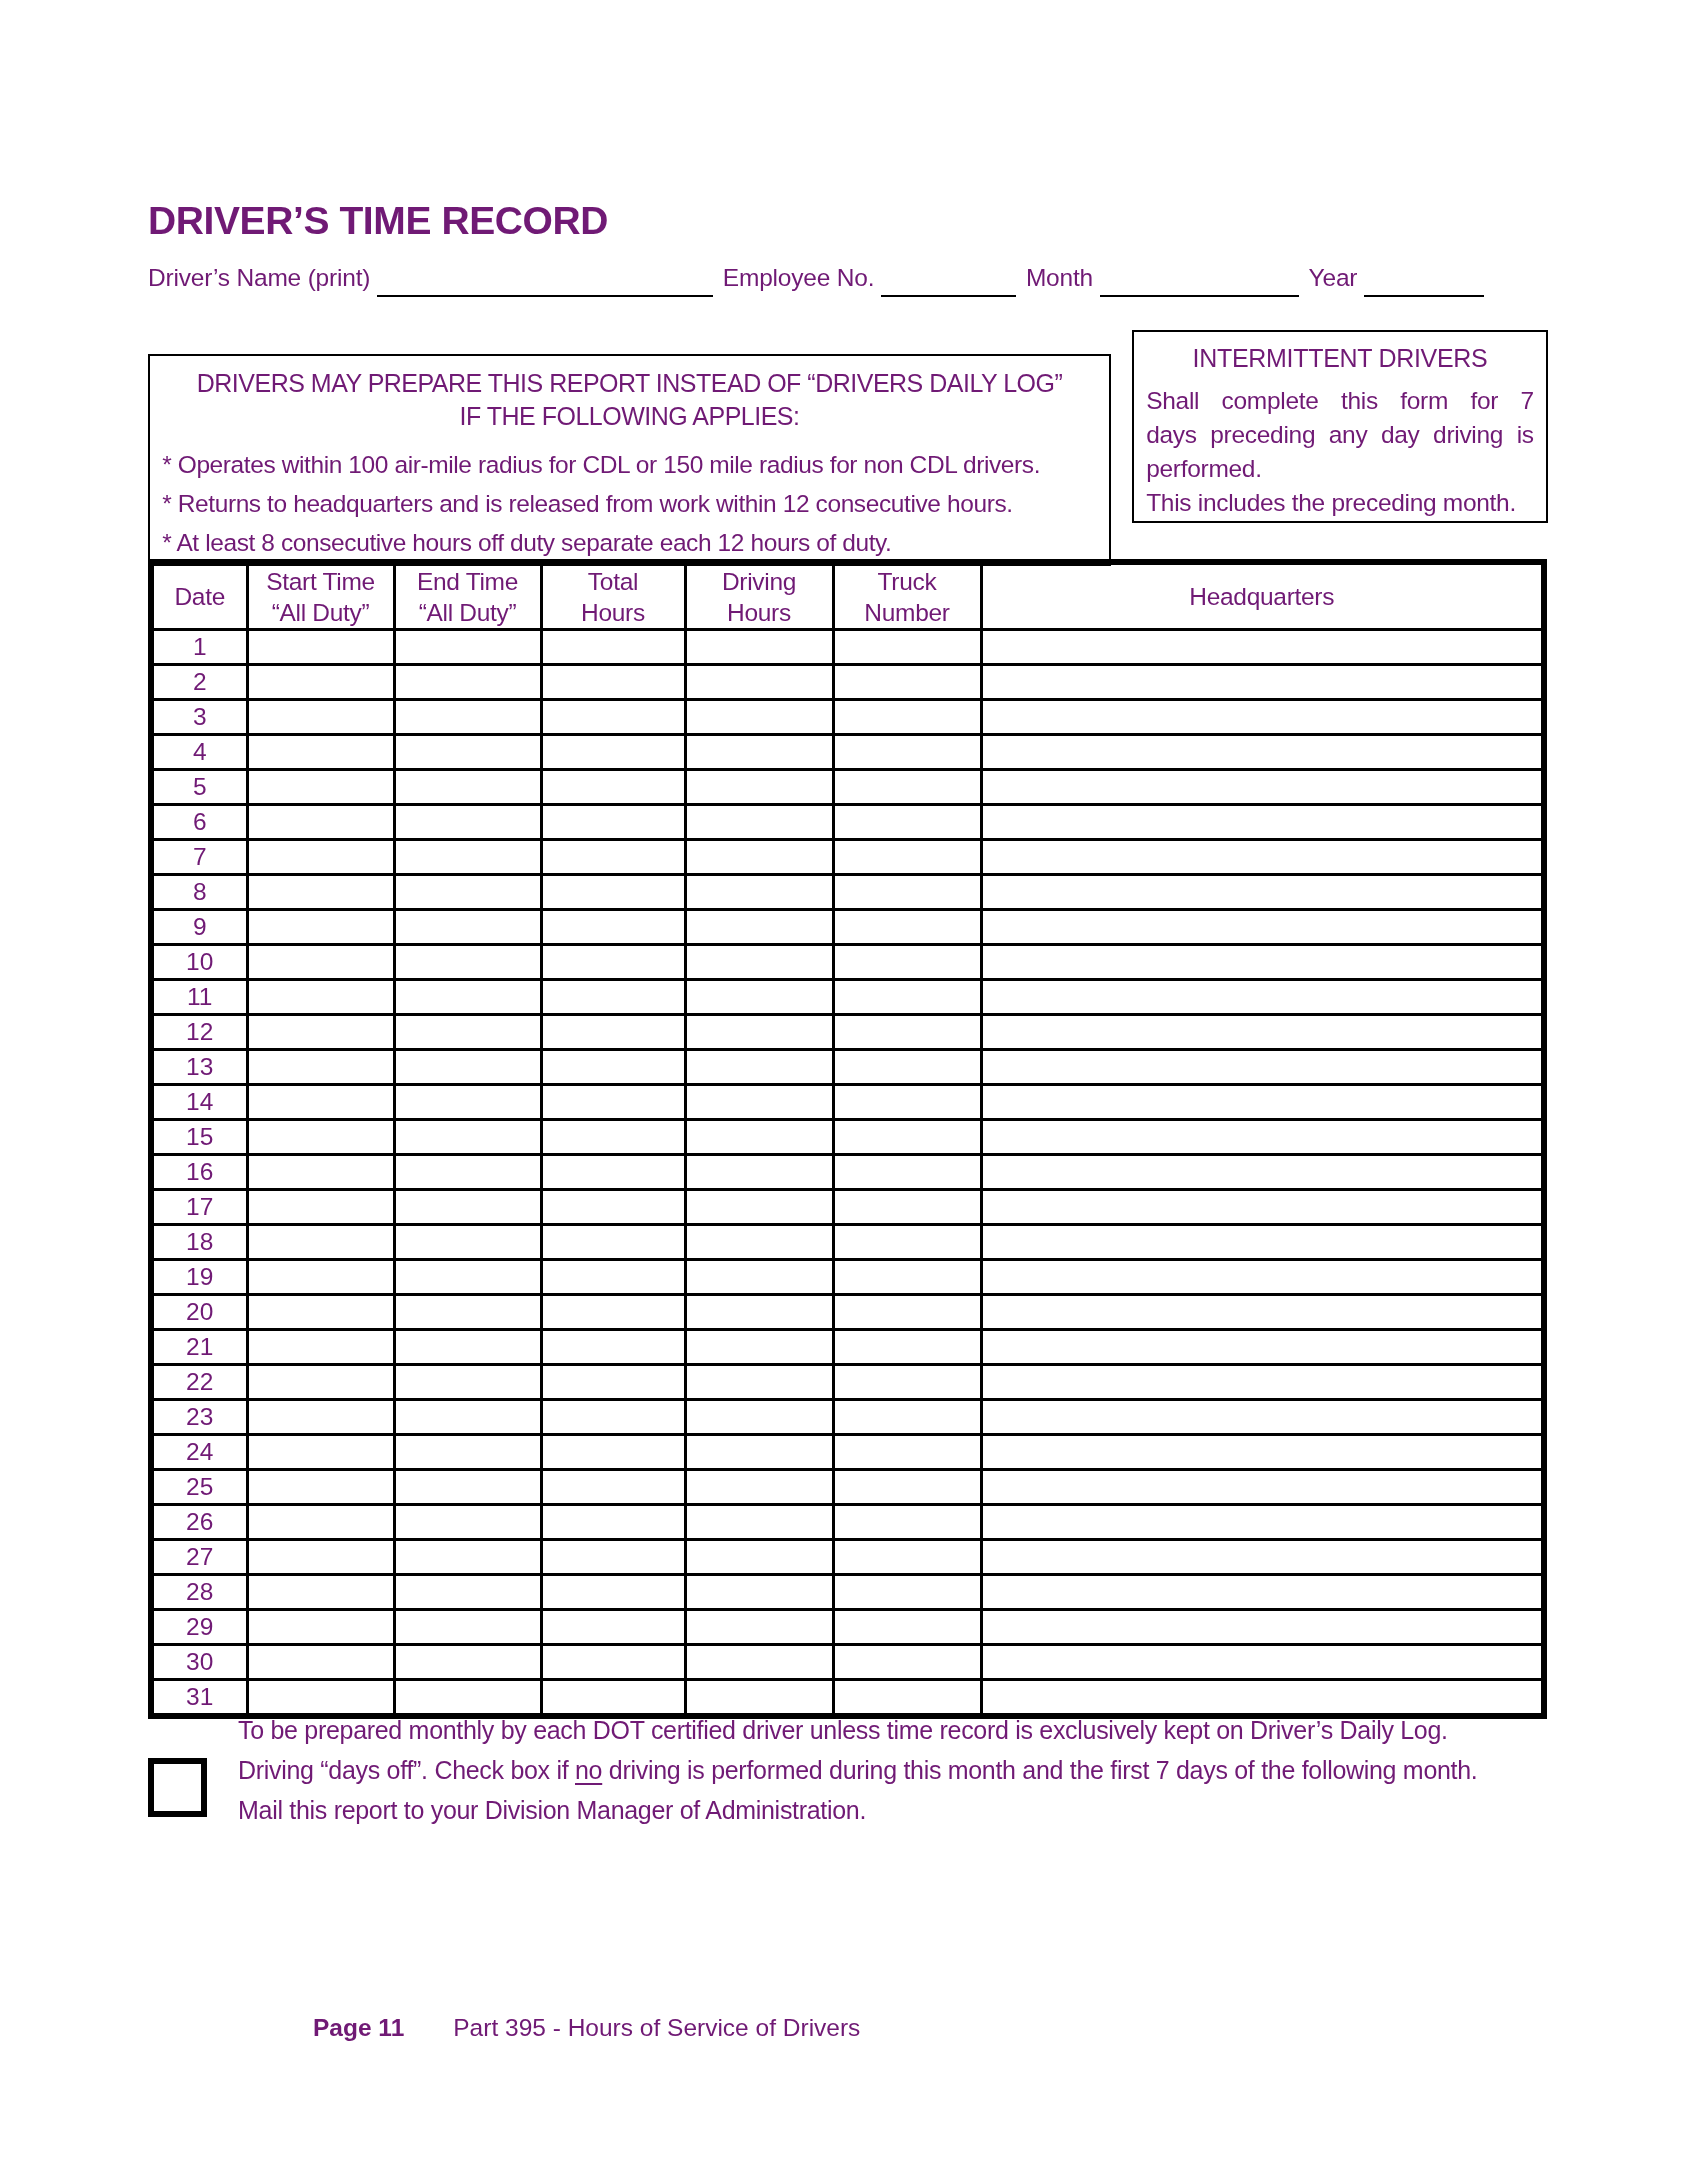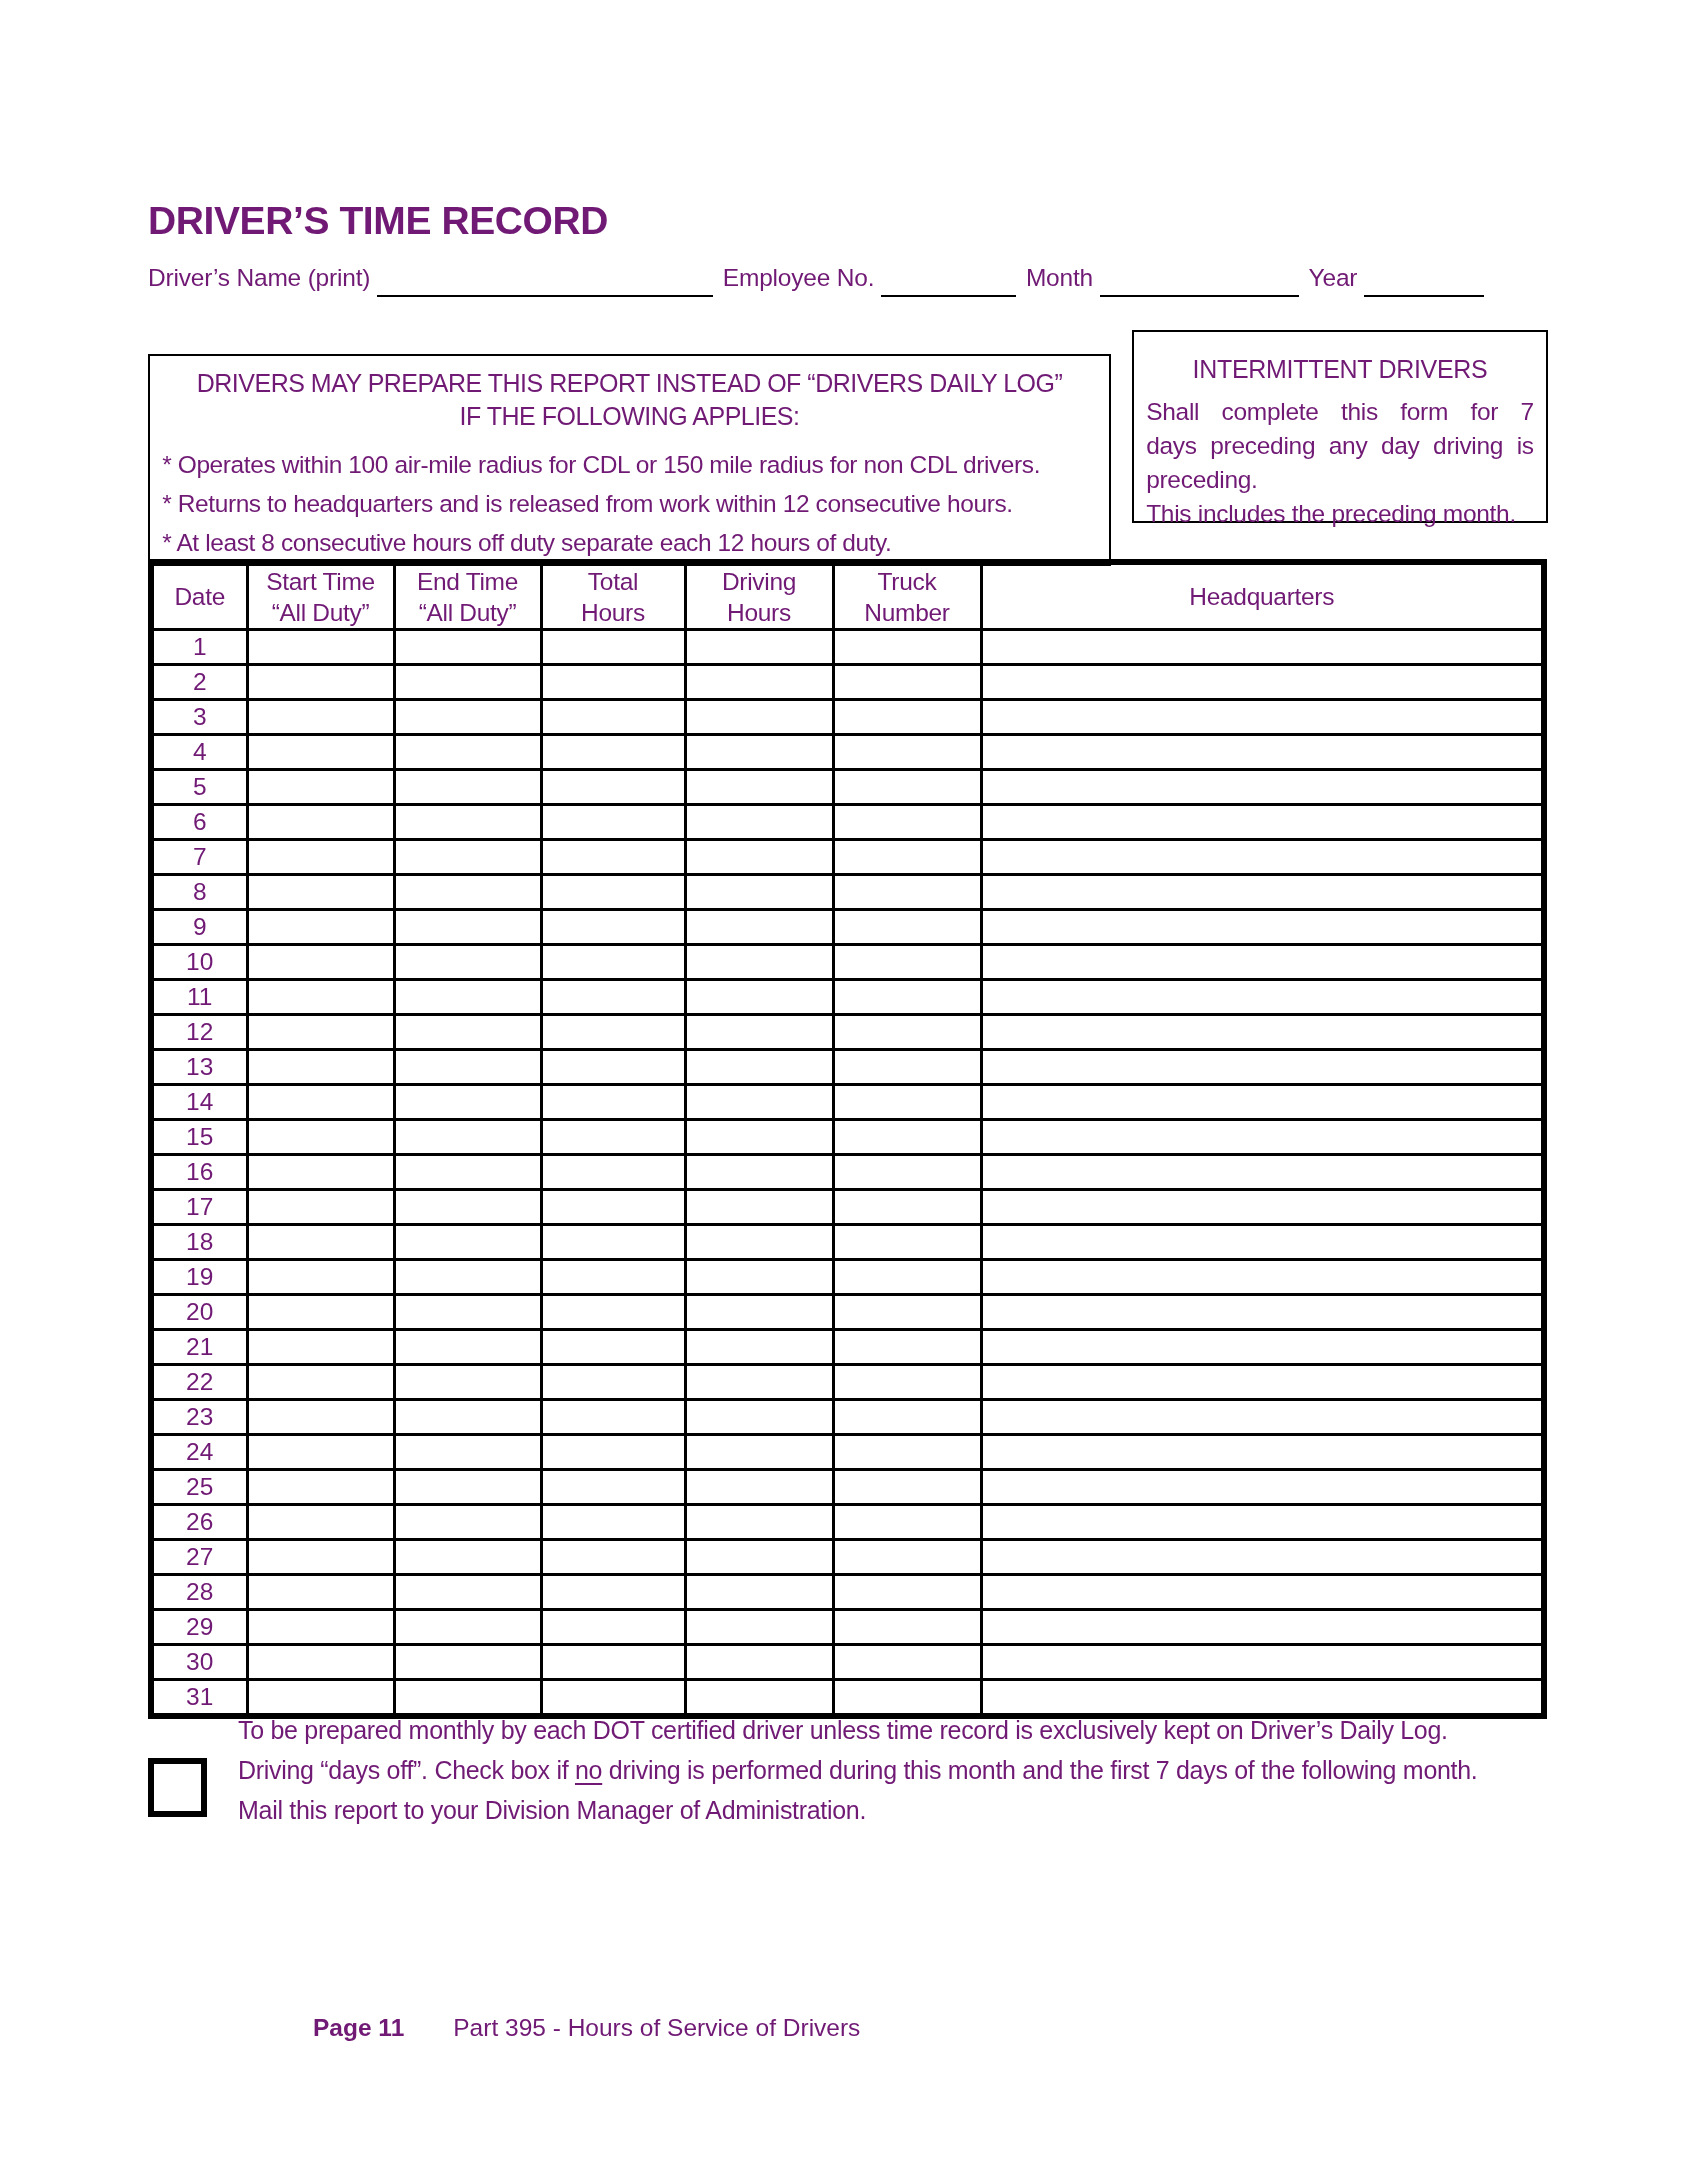--- a/index.html
+++ b/index.html
@@ -40,21 +40,21 @@
   .bl-heading{
     text-align:center;font-size:25px;line-height:33px;
     letter-spacing:-0.5px;padding-top:11.4px;white-space:nowrap;
   }
   .bl-bullets{
     margin-top:11.4px;padding:0 12.2px;
     font-size:24.5px;line-height:39px;letter-spacing:-0.4px;white-space:nowrap;
   }
   .br-heading{
     text-align:center;font-size:25px;line-height:30px;
-    padding-top:22px;letter-spacing:-0.3px;white-space:nowrap;
+    padding-top:11px;letter-spacing:-0.3px;white-space:nowrap;
   }
   .br-body{
     padding:10.5px 12.2px 0 12.2px;
     font-size:24.5px;line-height:34px;letter-spacing:-0.3px;
   }
   .jline{text-align:justify;text-align-last:justify;}
   
   .time-table{
     position:absolute;left:148px;top:559px;width:1399px;
     border-collapse:collapse;border:6.1px solid #000;
@@ -112,21 +112,21 @@
       <div>* Returns to headquarters and is released from work within 12 consecutive hours.</div>
       <div>* At least 8 consecutive hours off duty separate each 12 hours of duty.</div>
     </div>
   </div>
 
   <div class="box box-right">
     <div class="br-heading">INTERMITTENT DRIVERS</div>
     <div class="br-body">
       <div class="jline">Shall complete this form for 7</div>
       <div class="jline">days preceding any day driving is</div>
-      <div>preceding.</div>
+      <div>performed.</div>
       <div>This includes the preceding month.</div>
     </div>
   </div>
 
   <table class="time-table">
     <colgroup>
       <col style="width:96px">
       <col style="width:147px">
       <col style="width:147px">
       <col style="width:144px">

